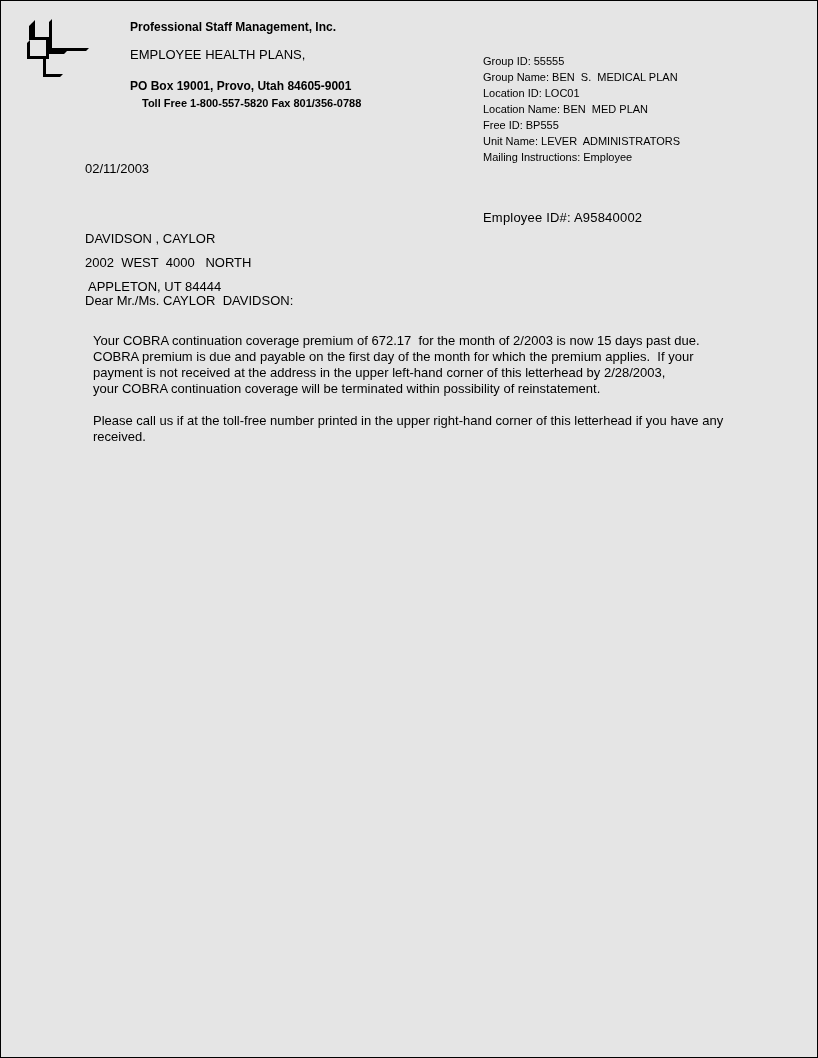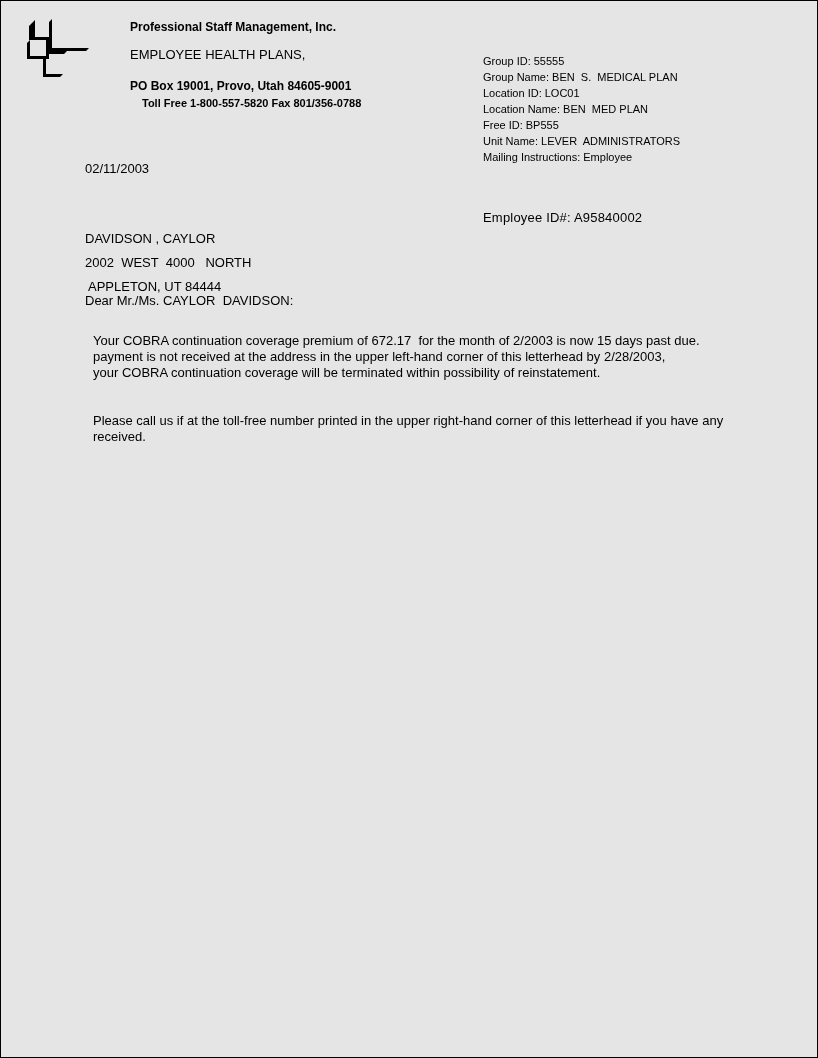--- a/index.html
+++ b/index.html
@@ -155,20 +155,21 @@
   <div class="address-block">
     <div class="row">DAVIDSON , CAYLOR</div>
     <div class="row">2002  WEST  4000   NORTH</div>
     <div class="row indent">APPLETON, UT 84444</div>
   </div>
 
   <div class="salutation">Dear Mr./Ms. CAYLOR  DAVIDSON:</div>
 
   <div class="body-para para-1">
     <div class="line">Your COBRA continuation coverage premium of 672.17  for the month of 2/2003 is now 15 days past due.</div>
+    <div class="line">COBRA premium is due and payable on the first day of the month for which the premium applies.  If your</div>
     <div class="line">payment is not received at the address in the upper left-hand corner of this letterhead by 2/28/2003,</div>
     <div class="line">your COBRA continuation coverage will be terminated within possibility of reinstatement.</div>
   </div>
 
   <div class="body-para para-2">
     <div class="line">Please call us if at the toll-free number printed in the upper right-hand corner of this letterhead if you have any</div>
     <div class="line">received.</div>
   </div>
 
 </div>

